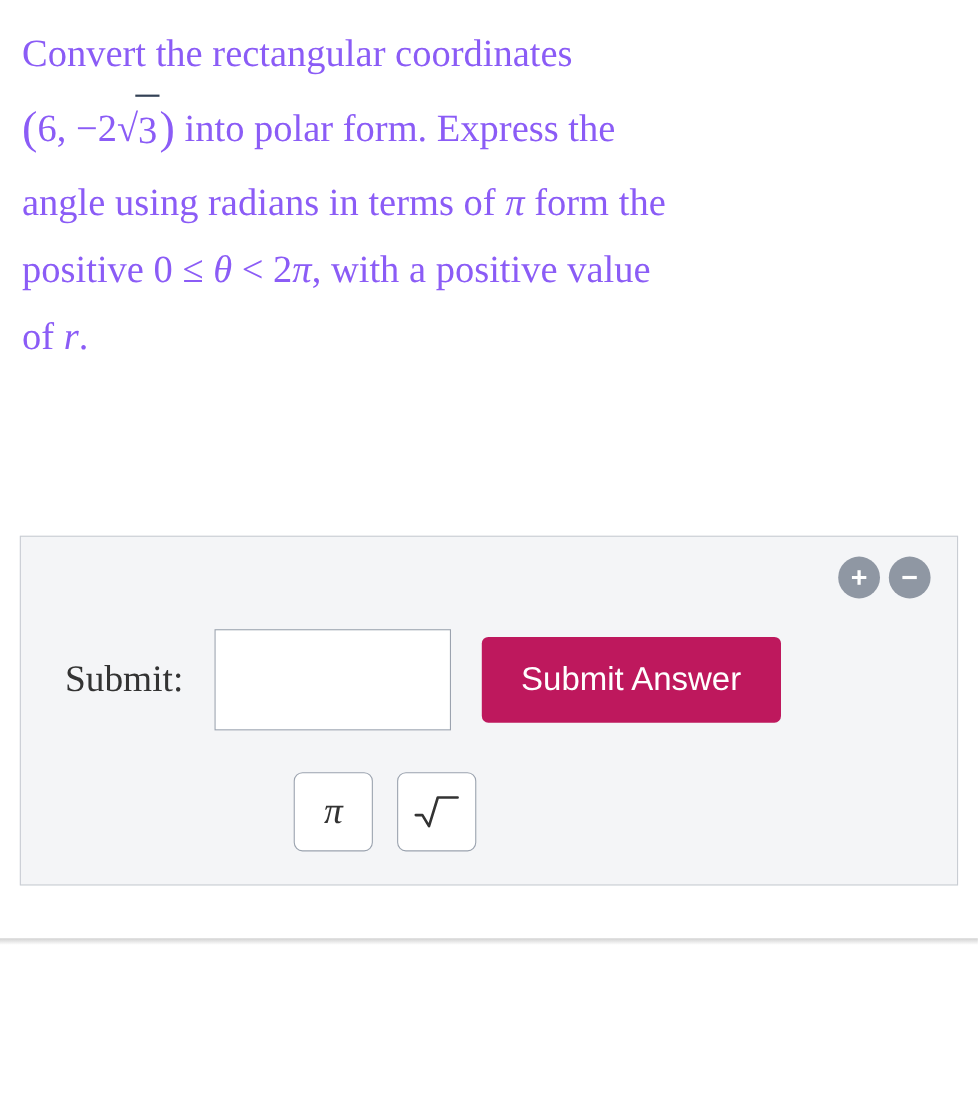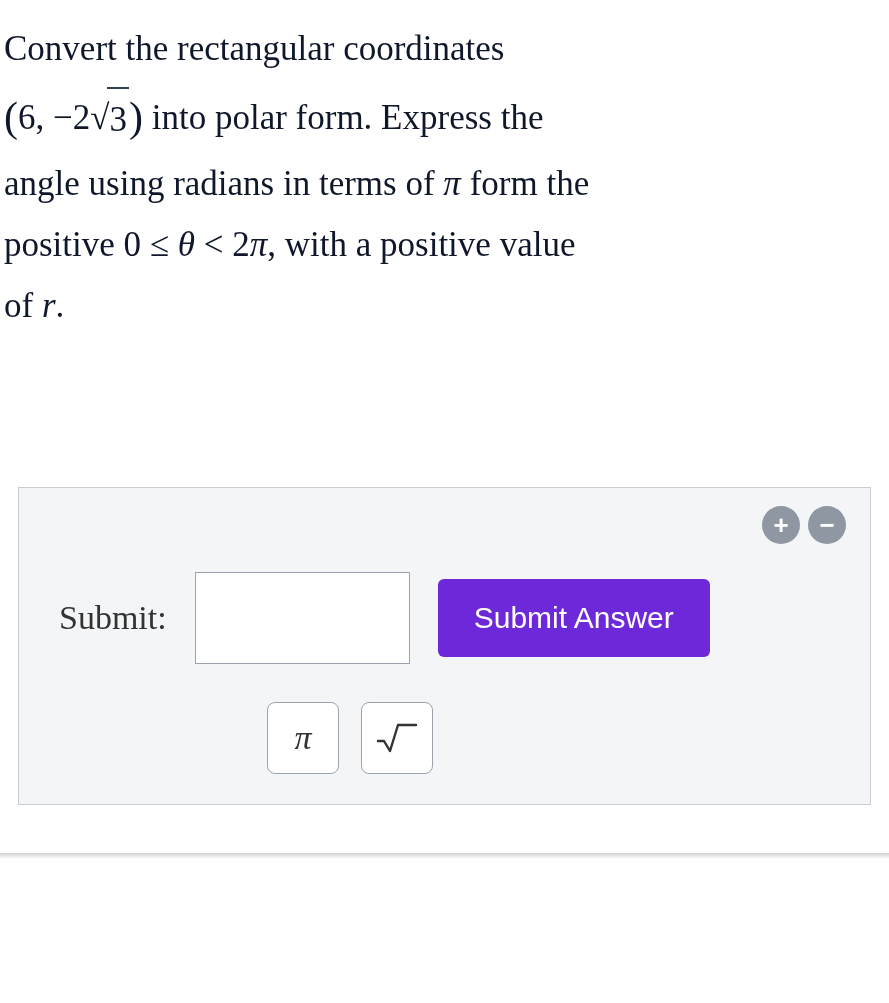--- a/index.html
+++ b/index.html
@@ -4,24 +4,24 @@
 <style>
   * { box-sizing: border-box; margin: 0; padding: 0; }
   body {
     font-family: Georgia, 'Times New Roman', serif;
     background: #ffffff;
     width: 889px;
     height: 1003px;
     overflow: hidden;
   }
   .question-area {
-    padding: 18px 20px 10px 4px;
+    padding: 18px 20px 10px 20px;
     font-size: 35px;
     line-height: 1.75;
-    color: #0f172a;
+    color: #8b5cf6;
   }
   .math {
     font-family: Liberation Serif, serif;
   }
   .paren {
     font-size: 42px;
     position: relative;
     top: 2px;
   }
   .answer-panel {
@@ -68,21 +68,21 @@
     width: 215px;
     height: 92px;
     border: 1px solid #9ba3af;
     background: #fff;
     font-size: 28px;
     padding: 8px 12px;
     font-family: Georgia, serif;
     color: #333;
   }
   .submit-btn {
-    background: #6d28d9;
+    background: #be185d;
     color: #fff;
     border: none;
     font-size: 30px;
     font-family: Arial, sans-serif;
     padding: 22px 36px;
     border-radius: 6px;
     cursor: pointer;
   }
   .symbol-row {
     display: flex;

